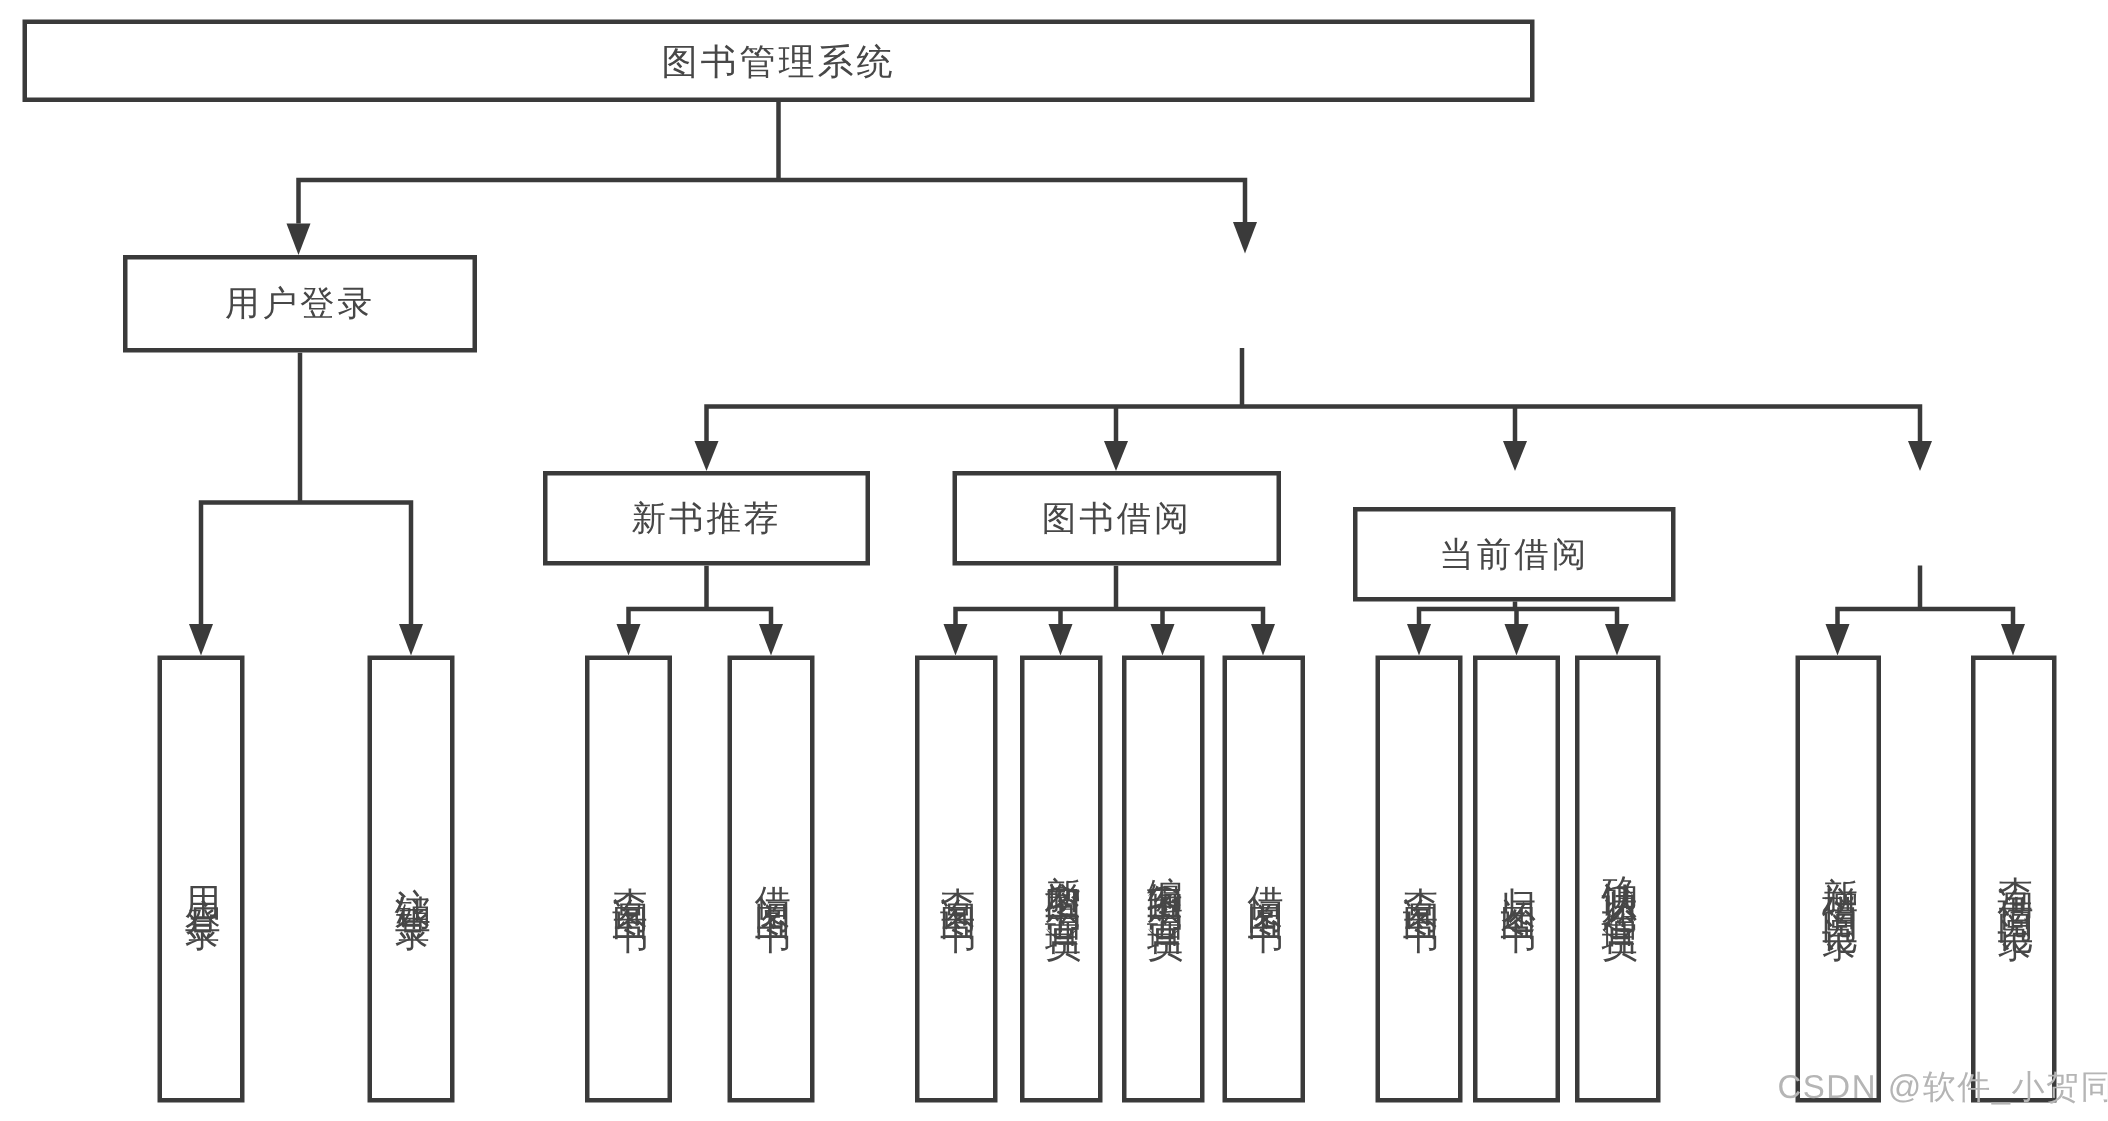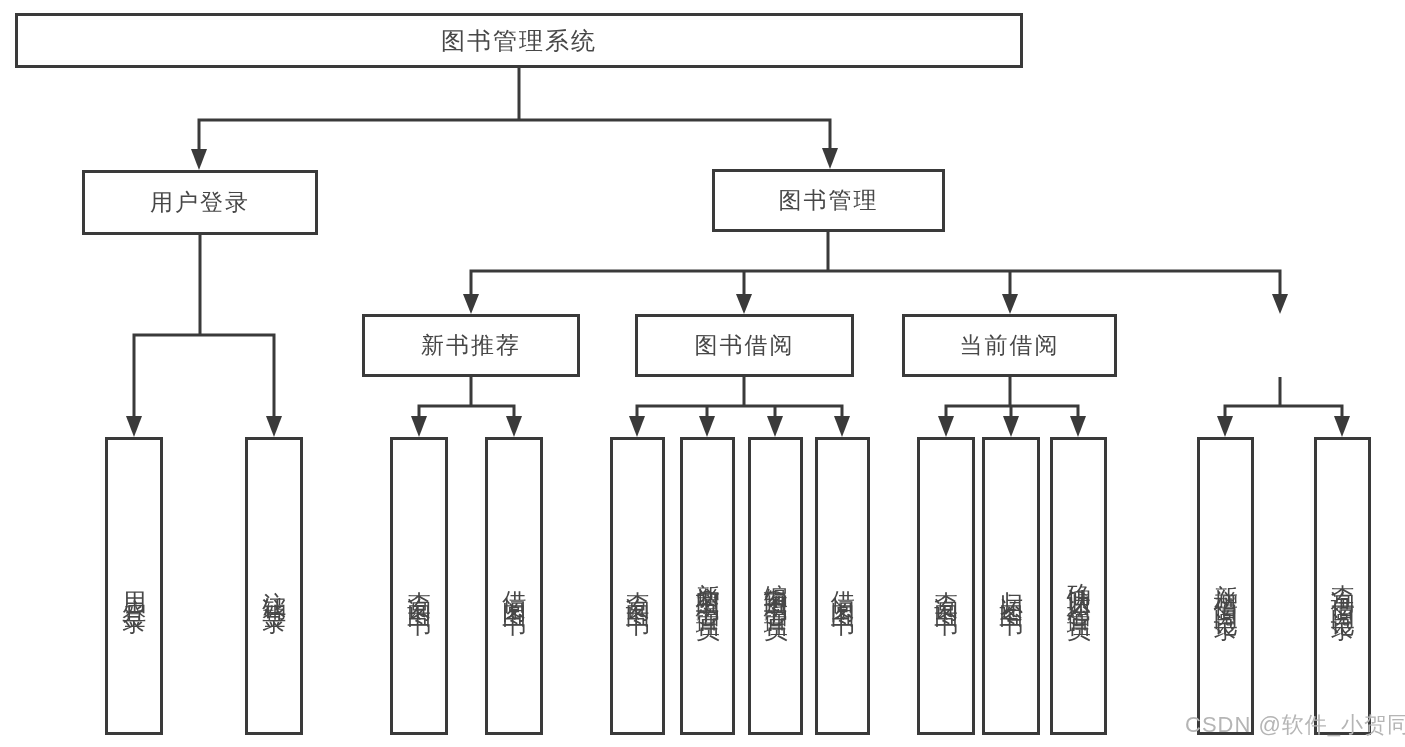--- a/index.html
+++ b/index.html
@@ -30,21 +30,21 @@
   }
   
   #root-box{left:15px;top:13px;width:1008px;height:55px;font-size:24px;}
   
   #l1-user-login{left:82px;top:170px;width:236px;height:65px;}
   #l1-book-mgmt{left:712px;top:169px;width:233px;height:63px;}
   
   .l2{top:314px;height:63px;}
   #l2-new-book{left:362px;width:218px;}
   #l2-book-borrow{left:635px;width:219px;}
-  #l2-current-borrow{left:902px;width:215px;}
+  #l2-current-borrow{left:902px;width:215px;margin-top:24px;}
   #l2-borrow-record{left:1172px;width:215px;}
   
   .leaf{top:437px;height:298px;}
   #leaf-a1{left:105px;width:58px;}
   #leaf-a2{left:245px;width:58px;}
   #leaf-b1{left:390px;width:58px;}
   #leaf-b2{left:485px;width:58px;}
   #leaf-c1{left:610px;width:55px;}
   #leaf-c2{left:680px;width:55px;}
   #leaf-c3{left:748px;width:55px;}
@@ -112,23 +112,20 @@
     </g>
   </svg>
 
   <div class="node h-node" id="root-box">
     <span>图书管理系统</span>
   </div>
 
   <div class="node h-node" id="l1-user-login">
     <span>用户登录</span>
   </div>
-  <div class="node h-node" id="l1-book-mgmt">
-    <span>图书管理</span>
-  </div>
 
   <div class="node h-node l2" id="l2-new-book">
     <span>新书推荐</span>
   </div>
   <div class="node h-node l2" id="l2-book-borrow">
     <span>图书借阅</span>
   </div>
   <div class="node h-node l2" id="l2-current-borrow">
     <span>当前借阅</span>
   </div>

